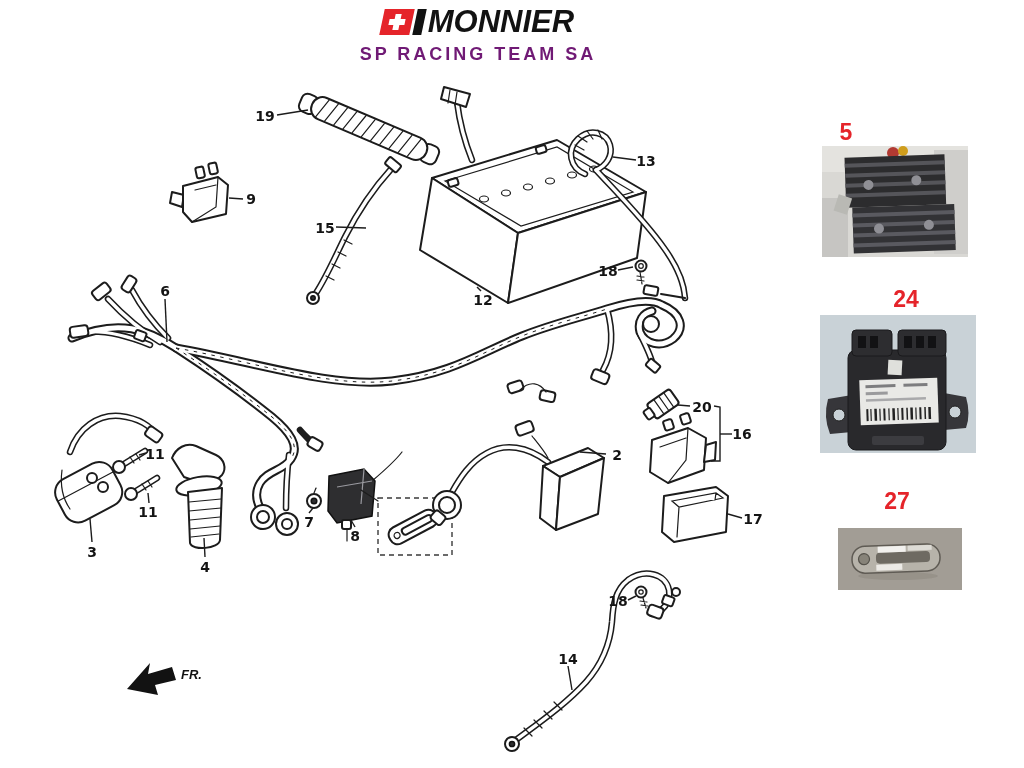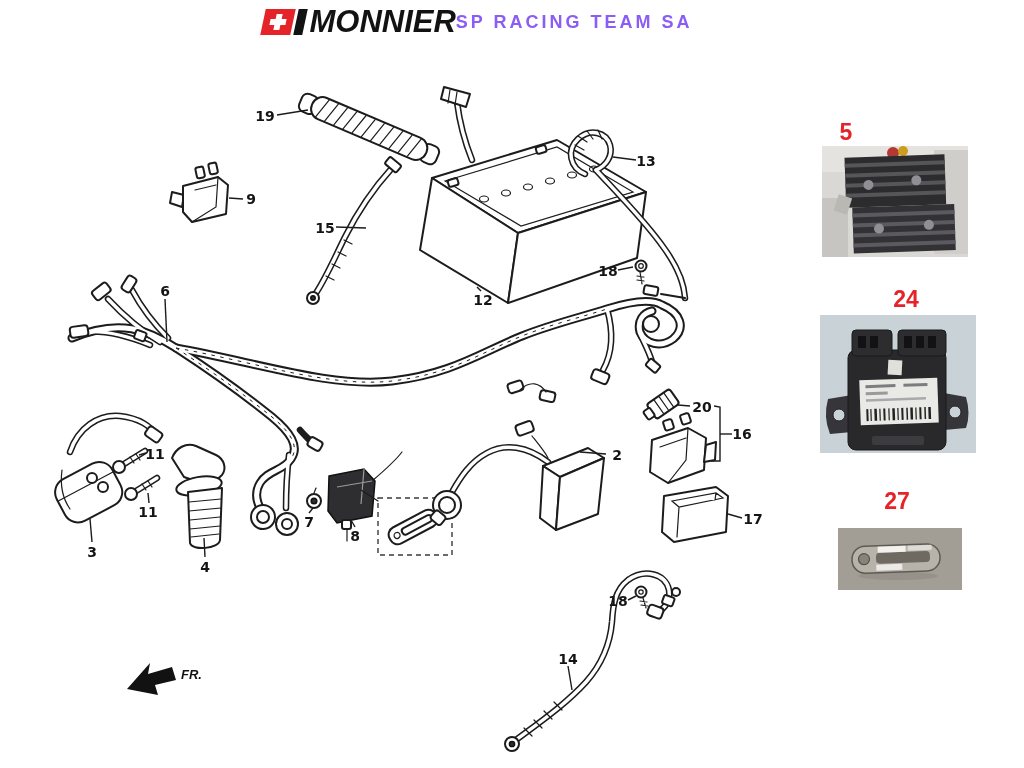--- a/index.html
+++ b/index.html
@@ -1,27 +1,27 @@
 <!DOCTYPE html>
 <html style="--accent: #e5242a;"><head>
 <meta charset="utf-8">
 <style>
   html,body{margin:0;padding:0;background:#fff;}
   .page{position:relative;width:1024px;height:768px;background:#ffffff;overflow:hidden;
         font-family:"Liberation Sans",sans-serif;}
   
   .hdr{position:absolute;top:6px;left:0;width:100%;display:flex;flex-direction:column;align-items:center;}
-  .hdr-inner{transform:translateX(-34px);display:flex;flex-direction:row;align-items:center;}
+  .hdr-inner{transform:translateX(-34px);display:flex;flex-direction:column;align-items:center;}
   .brand-row{display:flex;align-items:center;gap:3px;}
   .flag{position:relative;width:30px;height:26px;background:var(--accent,#e5242a);transform:skewX(-12deg);}
   .flag .cv{position:absolute;left:12px;top:5px;width:6px;height:16px;background:#fff;}
   .flag .ch{position:absolute;left:7px;top:10px;width:16px;height:6px;background:#fff;}
   .slash{width:9px;height:26px;background:#121212;transform:skewX(-12deg);margin-right:1px;}
   .brand{font-size:31px;font-weight:bold;font-style:italic;color:#121212;letter-spacing:0px;line-height:1;}
-  .subtitle{margin-top:0;font-size:18px;font-weight:bold;letter-spacing:3px;color:#8b5cf6;line-height:1;}
+  .subtitle{margin-top:8px;font-size:18px;font-weight:bold;letter-spacing:3px;color:#701a75;line-height:1;}
   
   svg.art{position:absolute;left:0;top:0;}
   .ln{fill:none;stroke:#1c1c1c;stroke-width:2;stroke-linecap:round;stroke-linejoin:round;}
   .lnt{fill:none;stroke:#1c1c1c;stroke-width:1.2;stroke-linecap:round;}
   .fillw{fill:#ffffff;stroke:#1c1c1c;stroke-width:2;stroke-linejoin:round;}
   .filld{fill:#2e2e30;stroke:#111;stroke-width:1.5;}
   .tube{fill:none;stroke:#1c1c1c;stroke-width:9;stroke-linecap:round;}
   .tubeS{fill:none;stroke:#1c1c1c;stroke-width:6.5;stroke-linecap:round;}
   .core{fill:none;stroke:#ffffff;stroke-width:5;stroke-linecap:round;}
   .coreS{fill:none;stroke:#ffffff;stroke-width:3.4;stroke-linecap:round;}

